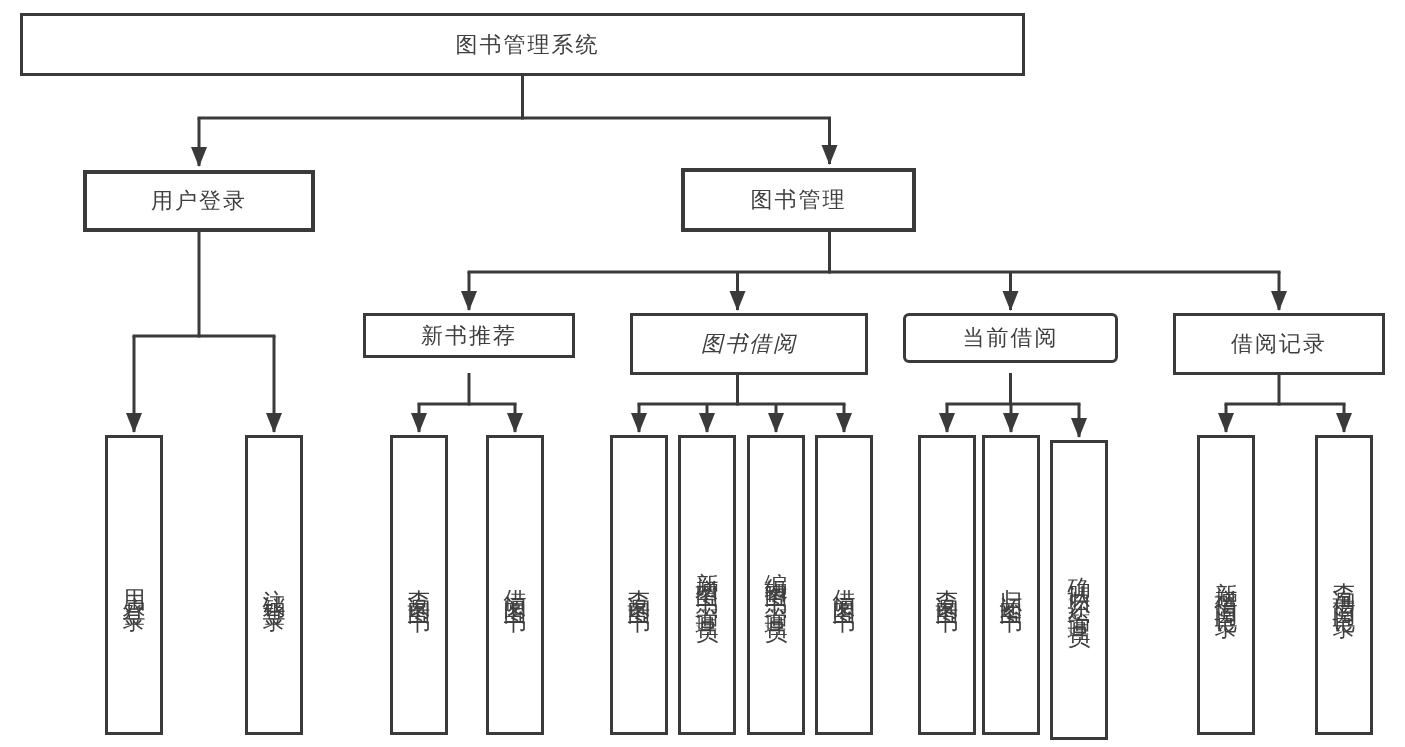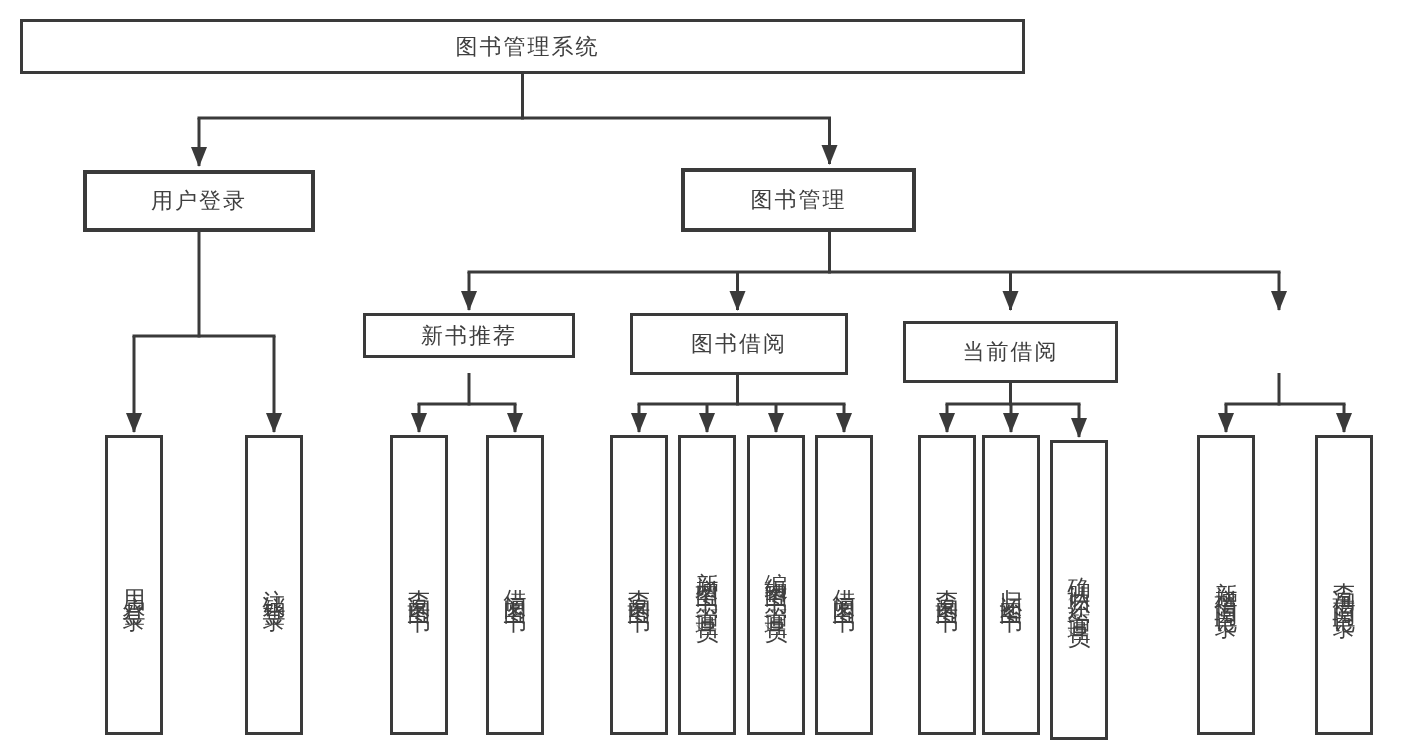--- a/index.html
+++ b/index.html
@@ -92,39 +92,42 @@
     <line x1="947" y1="404" x2="947" y2="432" marker-end="url(#ah)"></line>
     <line x1="1011" y1="404" x2="1011" y2="432" marker-end="url(#ah)"></line>
     <line x1="1079" y1="404" x2="1079" y2="437" marker-end="url(#ah)"></line>
 
     <line x1="1279" y1="373" x2="1279" y2="405.5"></line>
     <line x1="1224.5" y1="404" x2="1345.5" y2="404"></line>
     <line x1="1226" y1="404" x2="1226" y2="432" marker-end="url(#ah)"></line>
     <line x1="1344" y1="404" x2="1344" y2="432" marker-end="url(#ah)"></line>
   </svg>
 
-  <div class="node node-h" style="left:20px;top:19px;width:1005px;height:55px;padding-left:10px;">
+  <div class="node node-h" style="left:20px;top:13px;width:1005px;height:63px;padding-left:10px;">
     <span>图书管理系统</span>
   </div>
 
   <div class="node node-h lvl2" style="left:83px;top:170px;width:232px;height:62px;">
     <span>用户登录</span>
   </div>
   <div class="node node-h lvl2" style="left:681px;top:168px;width:235px;height:64px;">
     <span>图书管理</span>
   </div>
 
   <div class="node node-h" style="left:363px;top:313px;width:212px;height:45px;">
     <span>新书推荐</span>
   </div>
-  <div class="node node-h" style="left:630px;top:313px;width:218px;height:62px;">
+  <div class="node node-h" style="left:630px;top:313px;width:238px;height:62px;font-style:italic;">
     <span>图书借阅</span>
   </div>
-  <div class="node node-h" style="left:903px;top:321px;width:215px;height:62px;">
+  <div class="node node-h" style="left:903px;top:313px;width:215px;height:50px;border-radius:6px;">
     <span>当前借阅</span>
+  </div>
+  <div class="node node-h" style="left:1173px;top:313px;width:212px;height:62px;">
+    <span>借阅记录</span>
   </div>
 
   <div class="node node-v" style="left:105px;">
     <span class="vtext">用户登录</span>
   </div>
   <div class="node node-v" style="left:245px;">
     <span class="vtext">注销登录</span>
   </div>
 
   <div class="node node-v" style="left:390px;">

